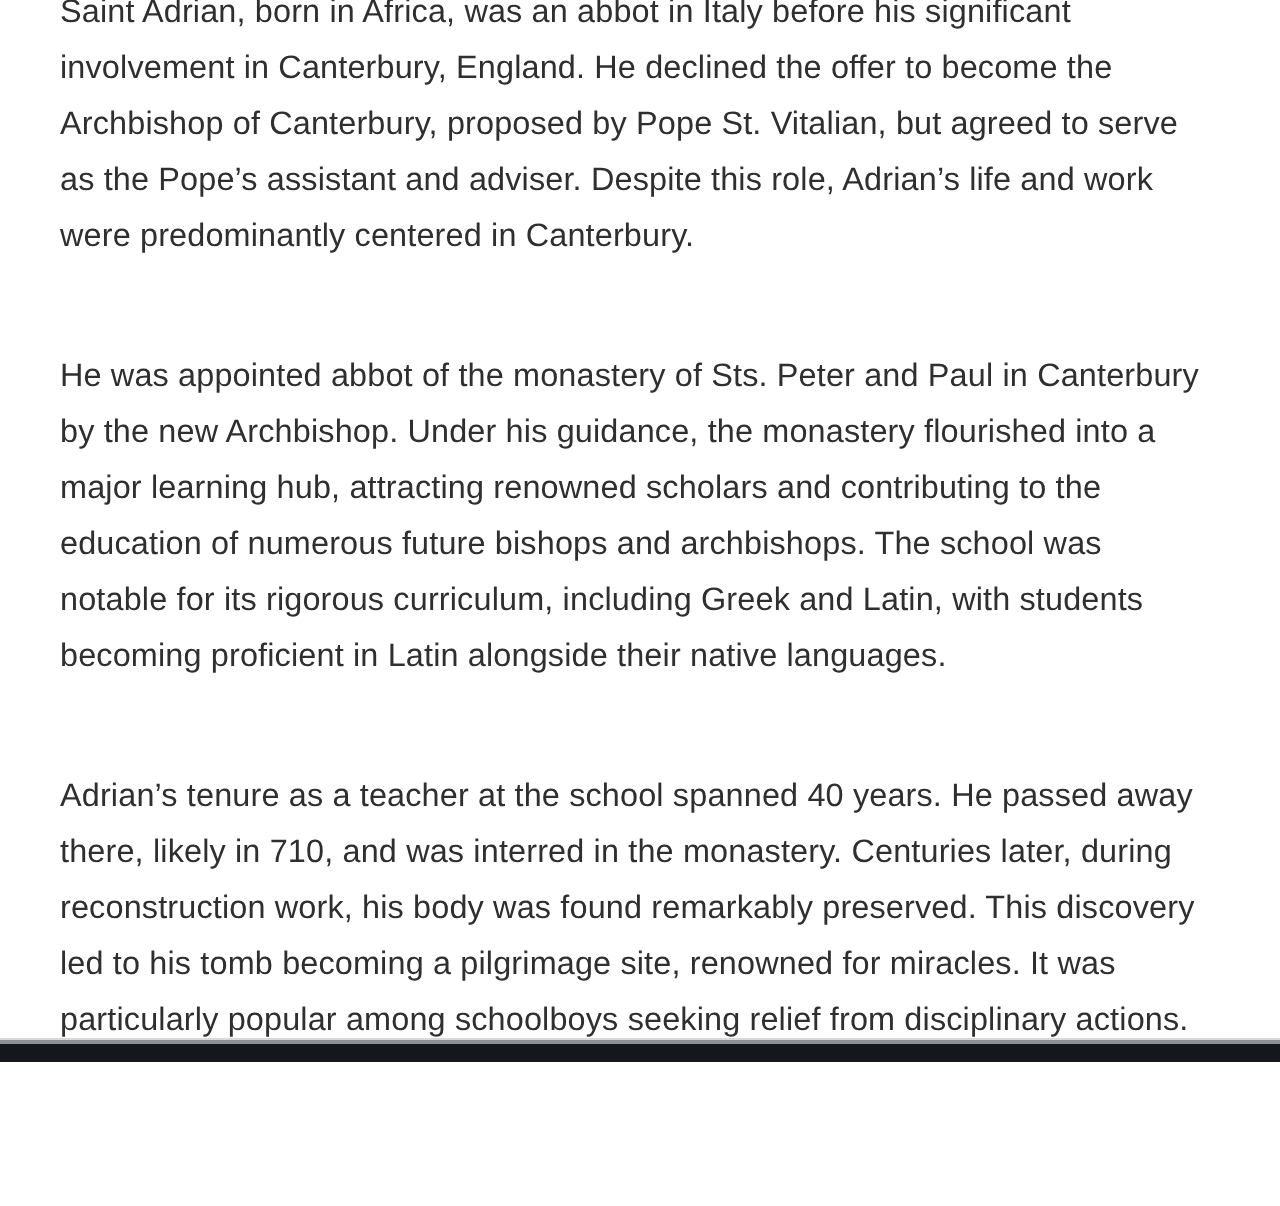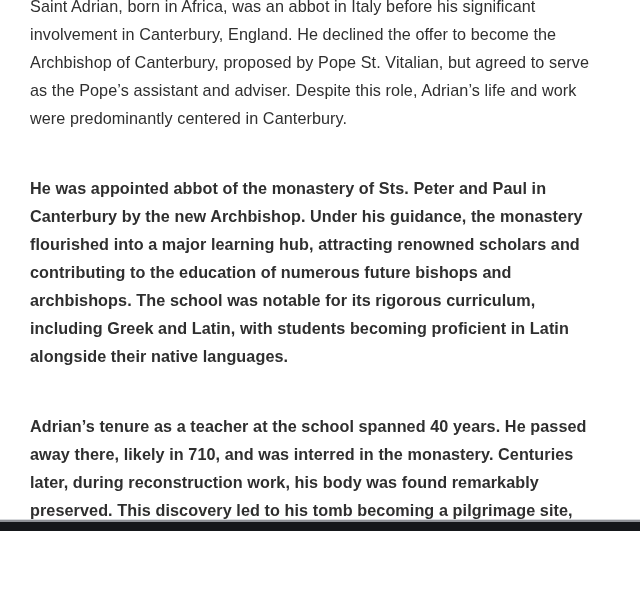--- a/index.html
+++ b/index.html
@@ -38,21 +38,20 @@
     line-height: 28px;
     color: #2f2f2f;
     letter-spacing: 0.005em;
     text-align: left;
     font-weight: 400;
     -webkit-font-smoothing: antialiased;
   }
 
   .para + .para {
     margin-top: 42px;
-    font-weight: bold;
   }
 
   
   #bottom-bar {
     position: absolute;
     left: 0;
     bottom: 0;
     width: 640px;
     height: 9px;
     background: #15171a;

